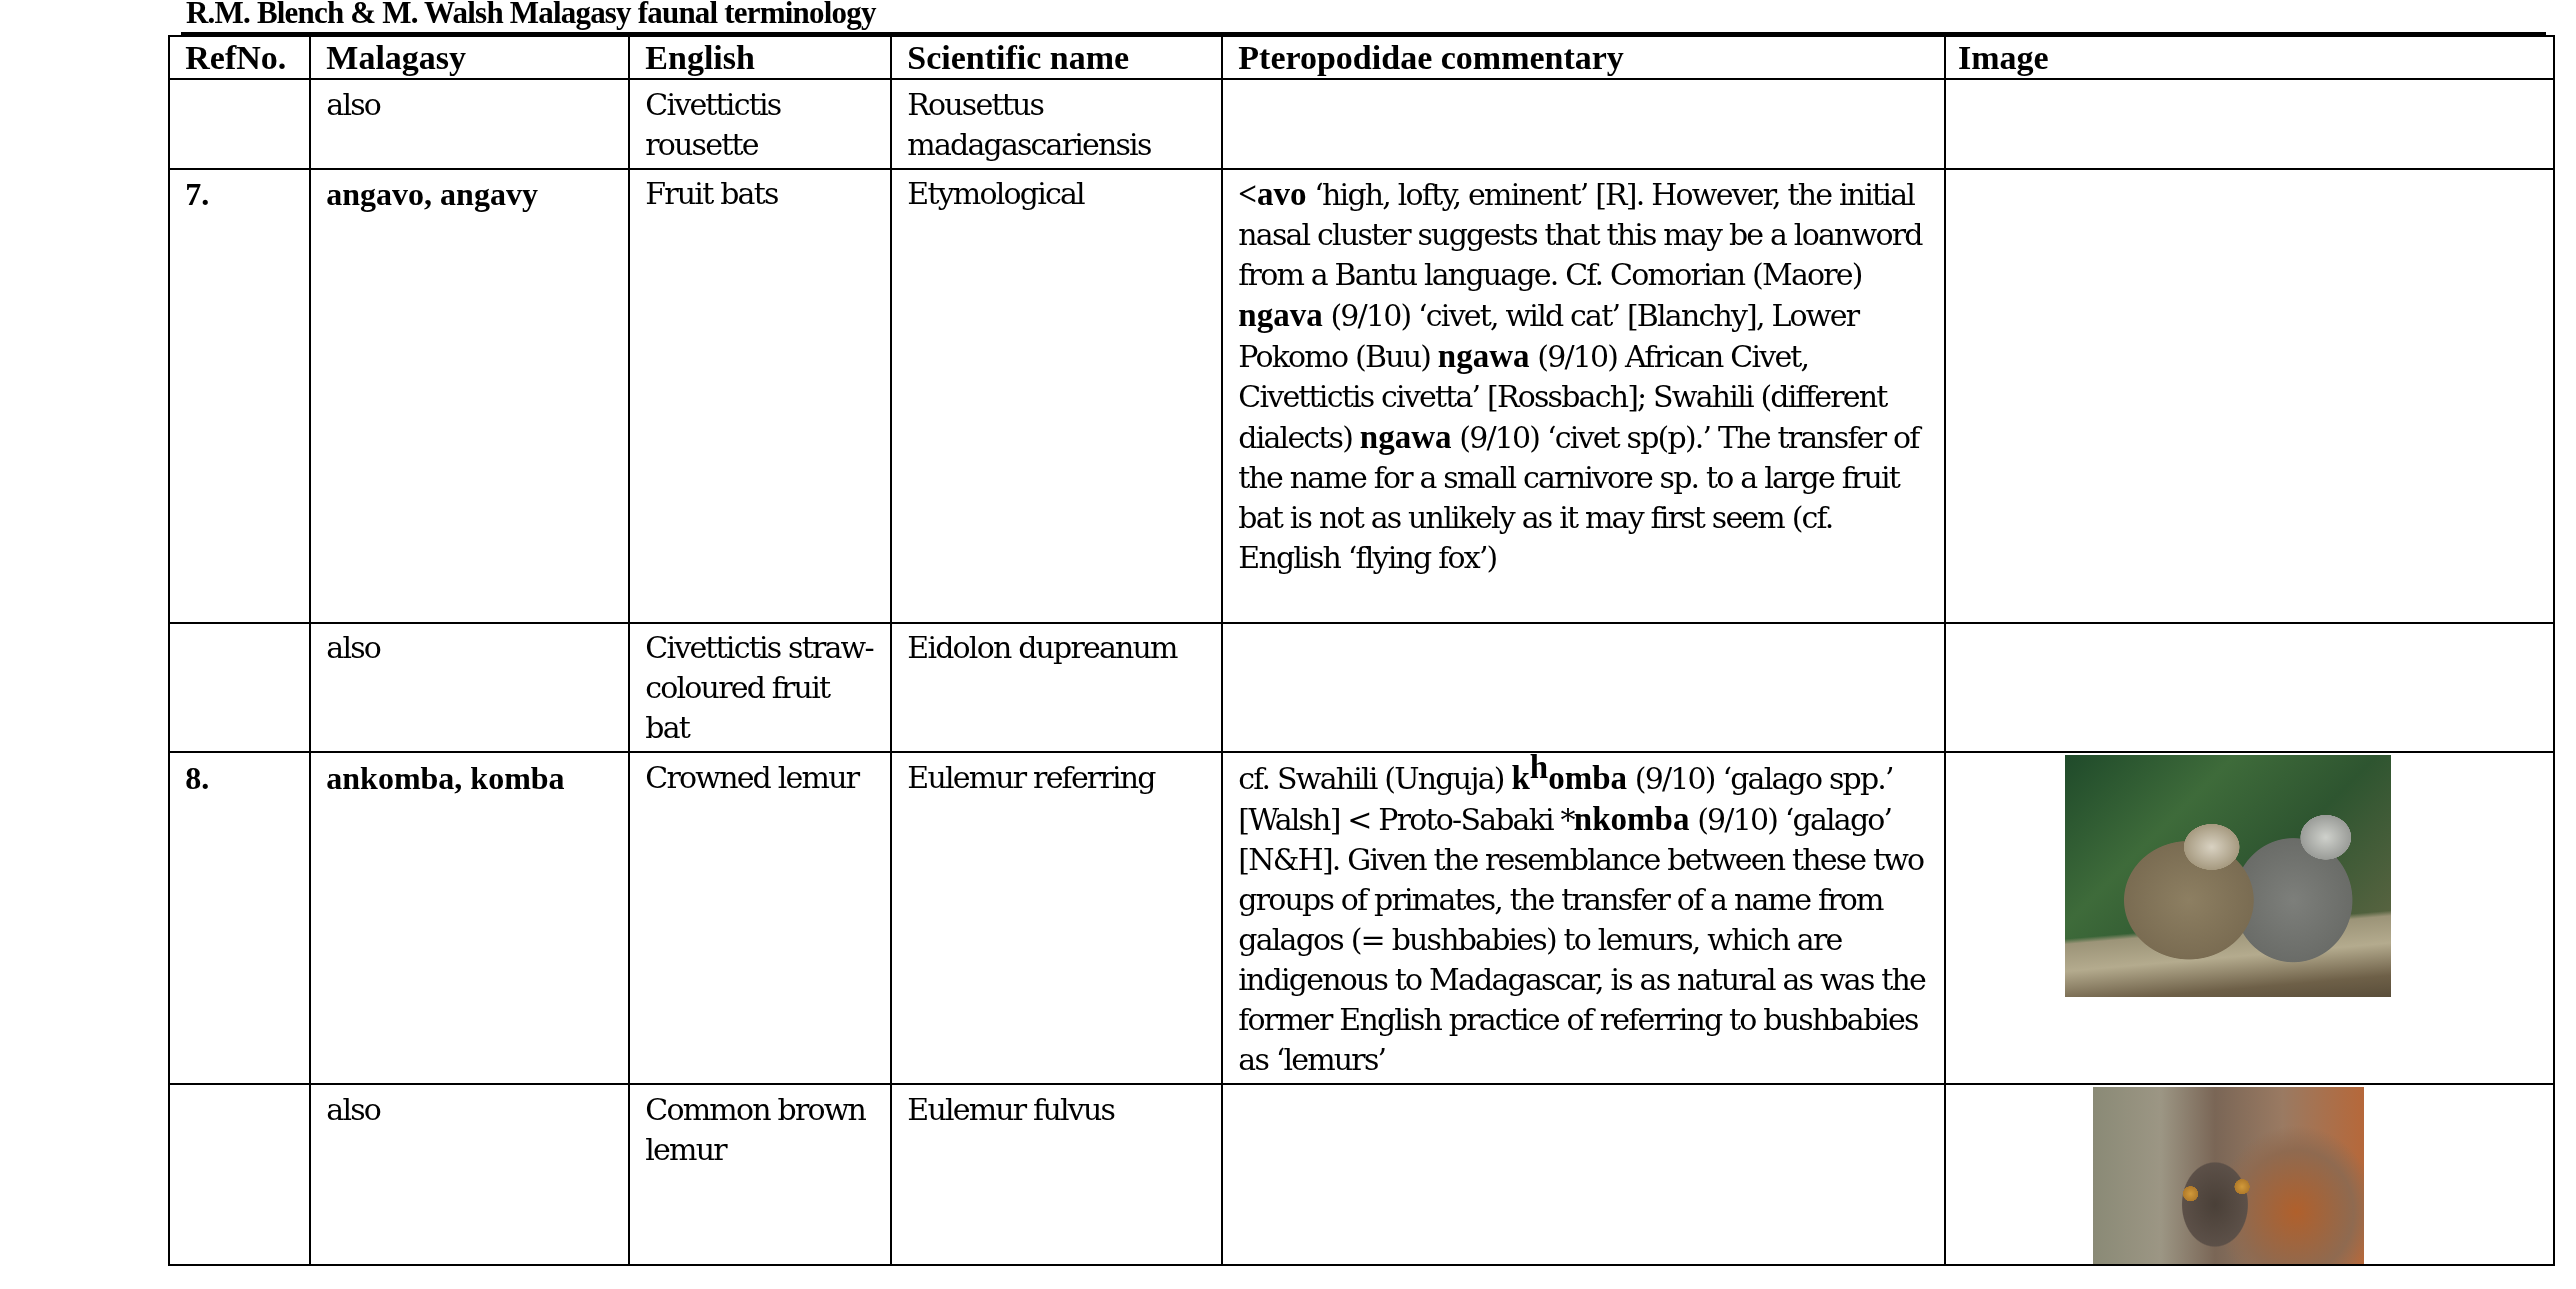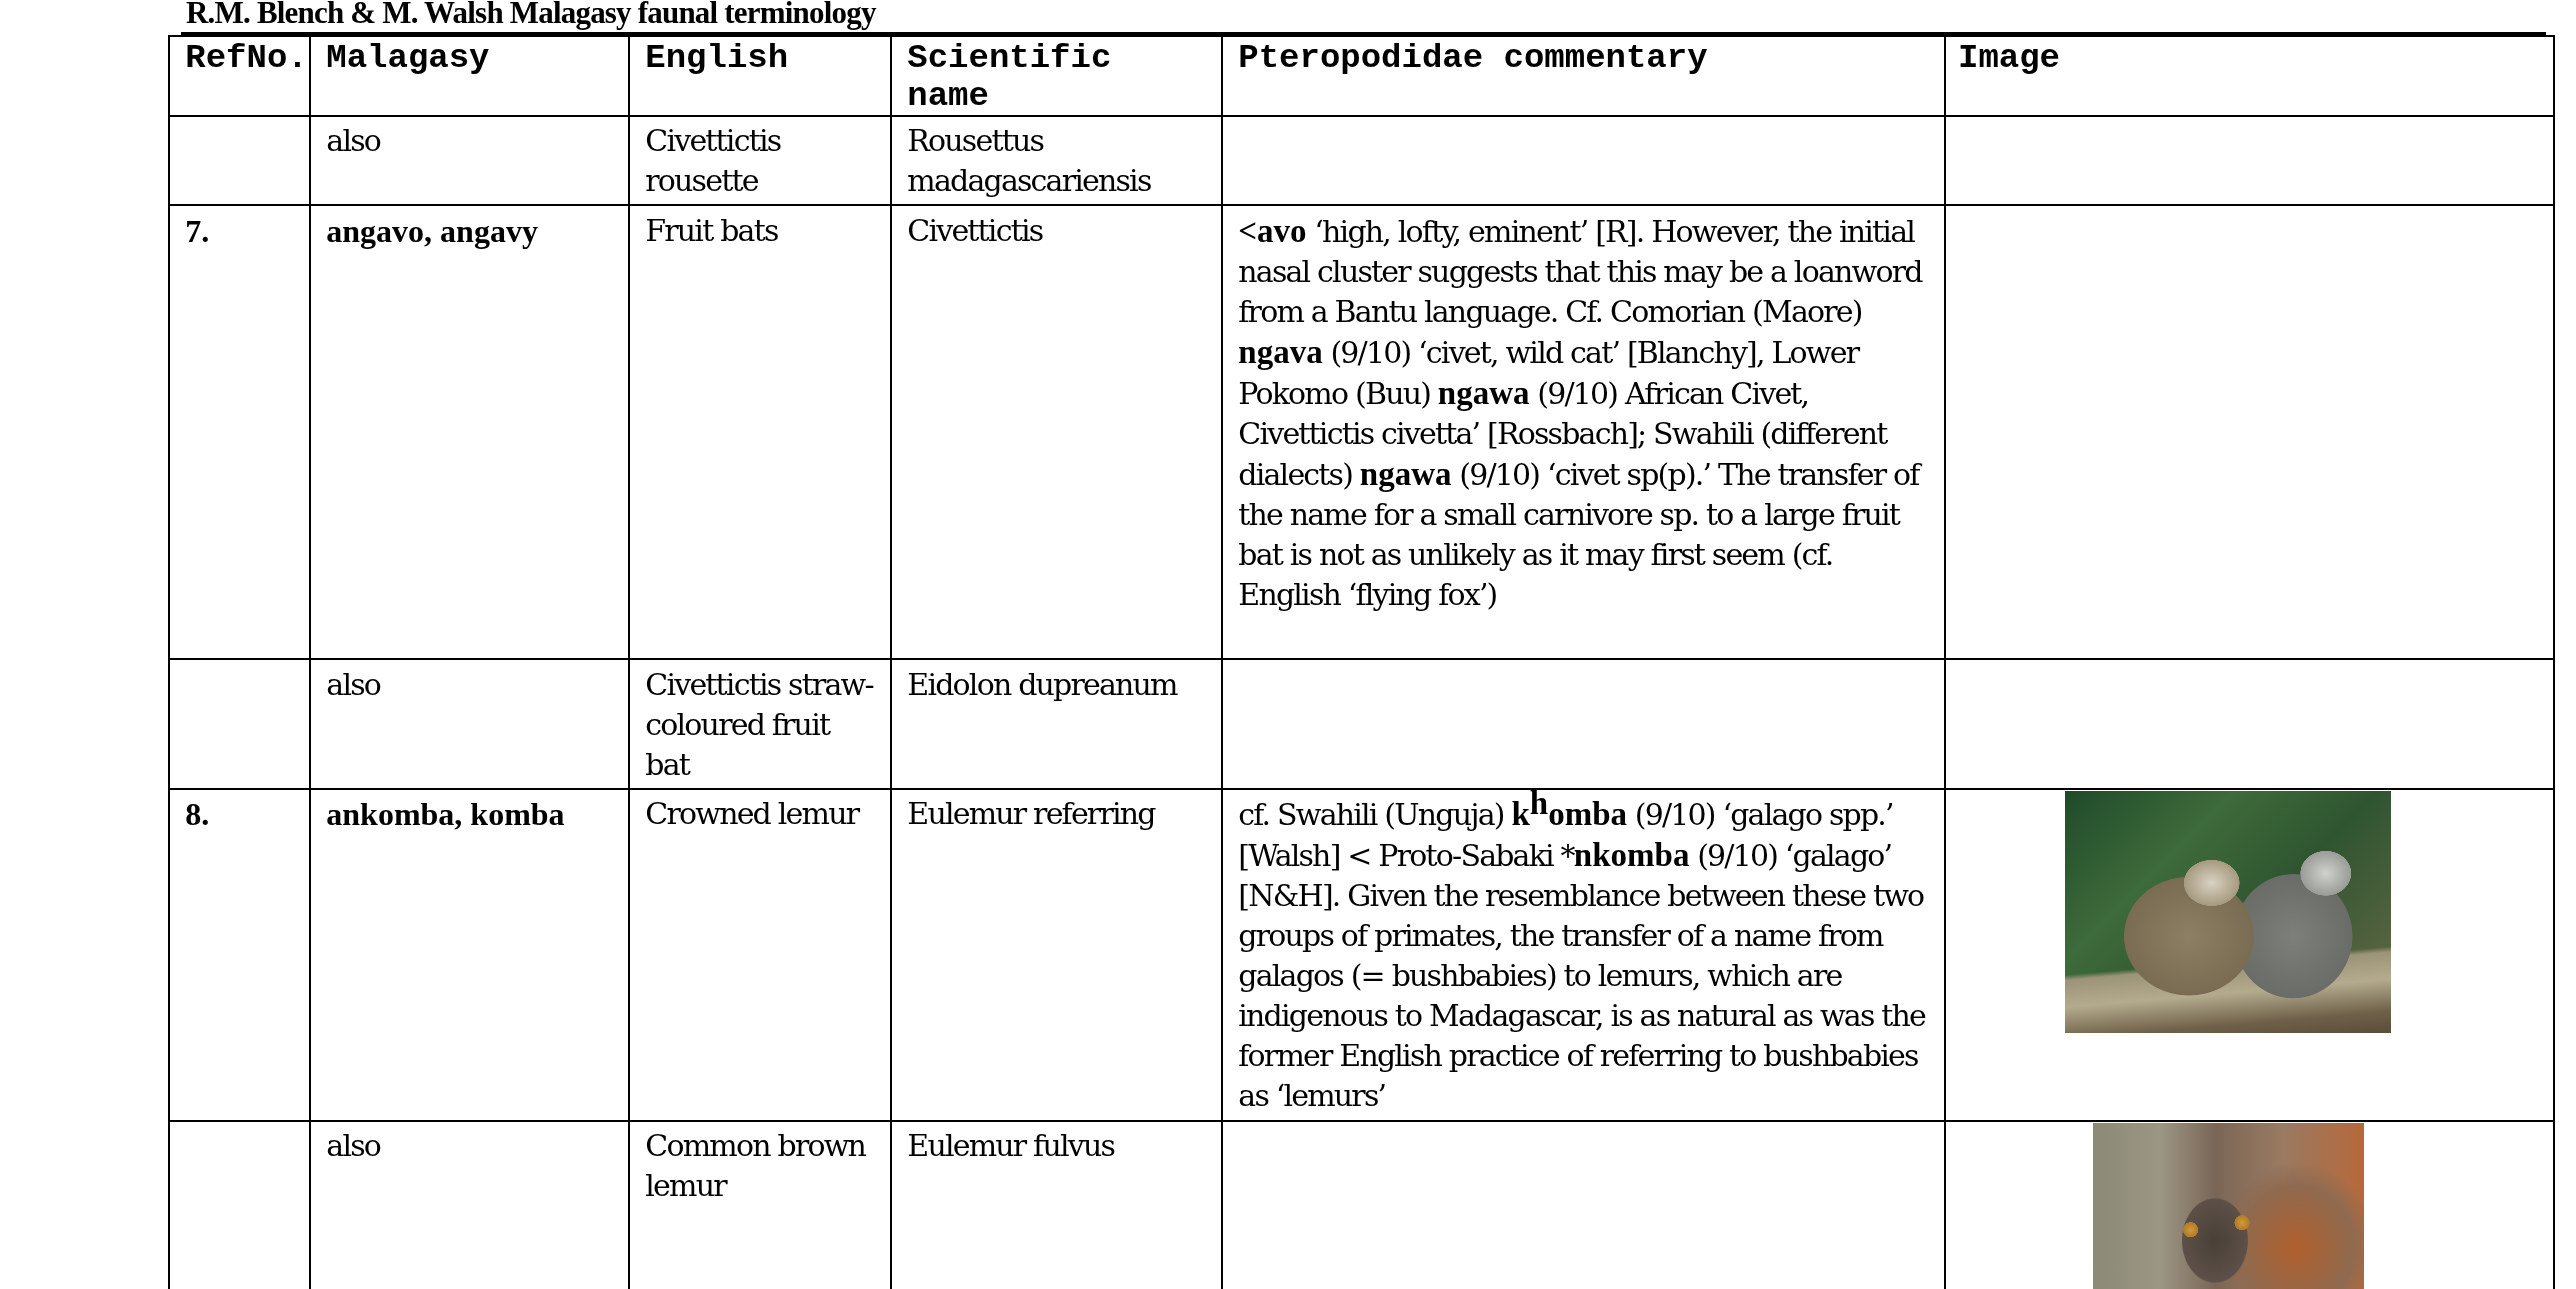--- a/index.html
+++ b/index.html
@@ -9,21 +9,21 @@
     font-family:"Liberation Serif", serif; font-weight:bold; font-size:31px;
     letter-spacing:-0.8px; white-space:nowrap;
   }
   .title-rule { position:absolute; left:181px; top:32px; width:2365px; height:3.8px; background:#000; }
   table {
     position:absolute; left:168px; top:35px;
     border-collapse:collapse; table-layout:fixed; width:2385px;
   }
   td, th {
     border:2.3px solid #000; vertical-align:top; padding:4.6px 15.3px 3.1px 15.3px;
-    font-family:Liberation Mono, monospace; font-size:34px; line-height:40px;
+    font-family:Liberation Serif, serif; font-size:34px; line-height:40px;
     text-align:left; overflow:hidden;
   }
   th { font-weight:bold; padding-top:1.5px; padding-bottom:0; line-height:38px; }
   th.center { text-align:left;padding-left:12px; }
   td.body { font-family:"DejaVu Serif", serif; font-size:30px; line-height:40px; letter-spacing:-1.8px; }
   td.bold { font-weight:bold; font-family:"Liberation Serif", serif; font-size:32px; letter-spacing:0; }
   td.plain { font-family:"DejaVu Serif", serif; font-size:30px; letter-spacing:-1.8px; }
   b { font-family:"Liberation Serif", serif; font-size:33px; letter-spacing:0; }
   sup { font-size:20px; line-height:0; }
   .imgcell { text-align:center; padding:0; position:relative; }
@@ -80,21 +80,21 @@
     <td class="plain">Civettictis rousette</td>
     <td class="plain">Rousettus madagascariensis</td>
     <td class="body"></td>
     <td class="imgcell"></td>
   </tr>
 
   <tr style="height:454px">
     <td class="bold">7.</td>
     <td class="bold">angavo, angavy</td>
     <td class="plain">Fruit bats</td>
-    <td class="plain">Civettictis</td>
+    <td class="plain">Etymological</td>
     <td class="body"><b>&lt;</b><b>avo</b><span> ‘high, lofty, eminent’ [R]. However, the initial nasal cluster suggests that this may be a loanword from a Bantu language. Cf. Comorian (Maore) </span><b>ngava</b><span> (9/10) ‘civet, wild cat’ [Blanchy], Lower Pokomo (Buu) </span><b>ngawa</b><span> (9/10) African Civet, Civettictis civetta’ [Rossbach]; Swahili (different dialects) </span><b>ngawa</b><span> (9/10) ‘civet sp(p).’ The transfer of the name for a small carnivore sp. to a large fruit bat is not as unlikely as it may first seem (cf. English ‘flying fox’)</span></td>
     <td class="imgcell"></td>
   </tr>
 
   <tr style="height:124px">
     <td class="bold"></td>
     <td class="plain">also</td>
     <td class="plain">Civettictis straw-coloured fruit bat</td>
     <td class="plain">Eidolon dupreanum</td>
     <td class="body"></td>

